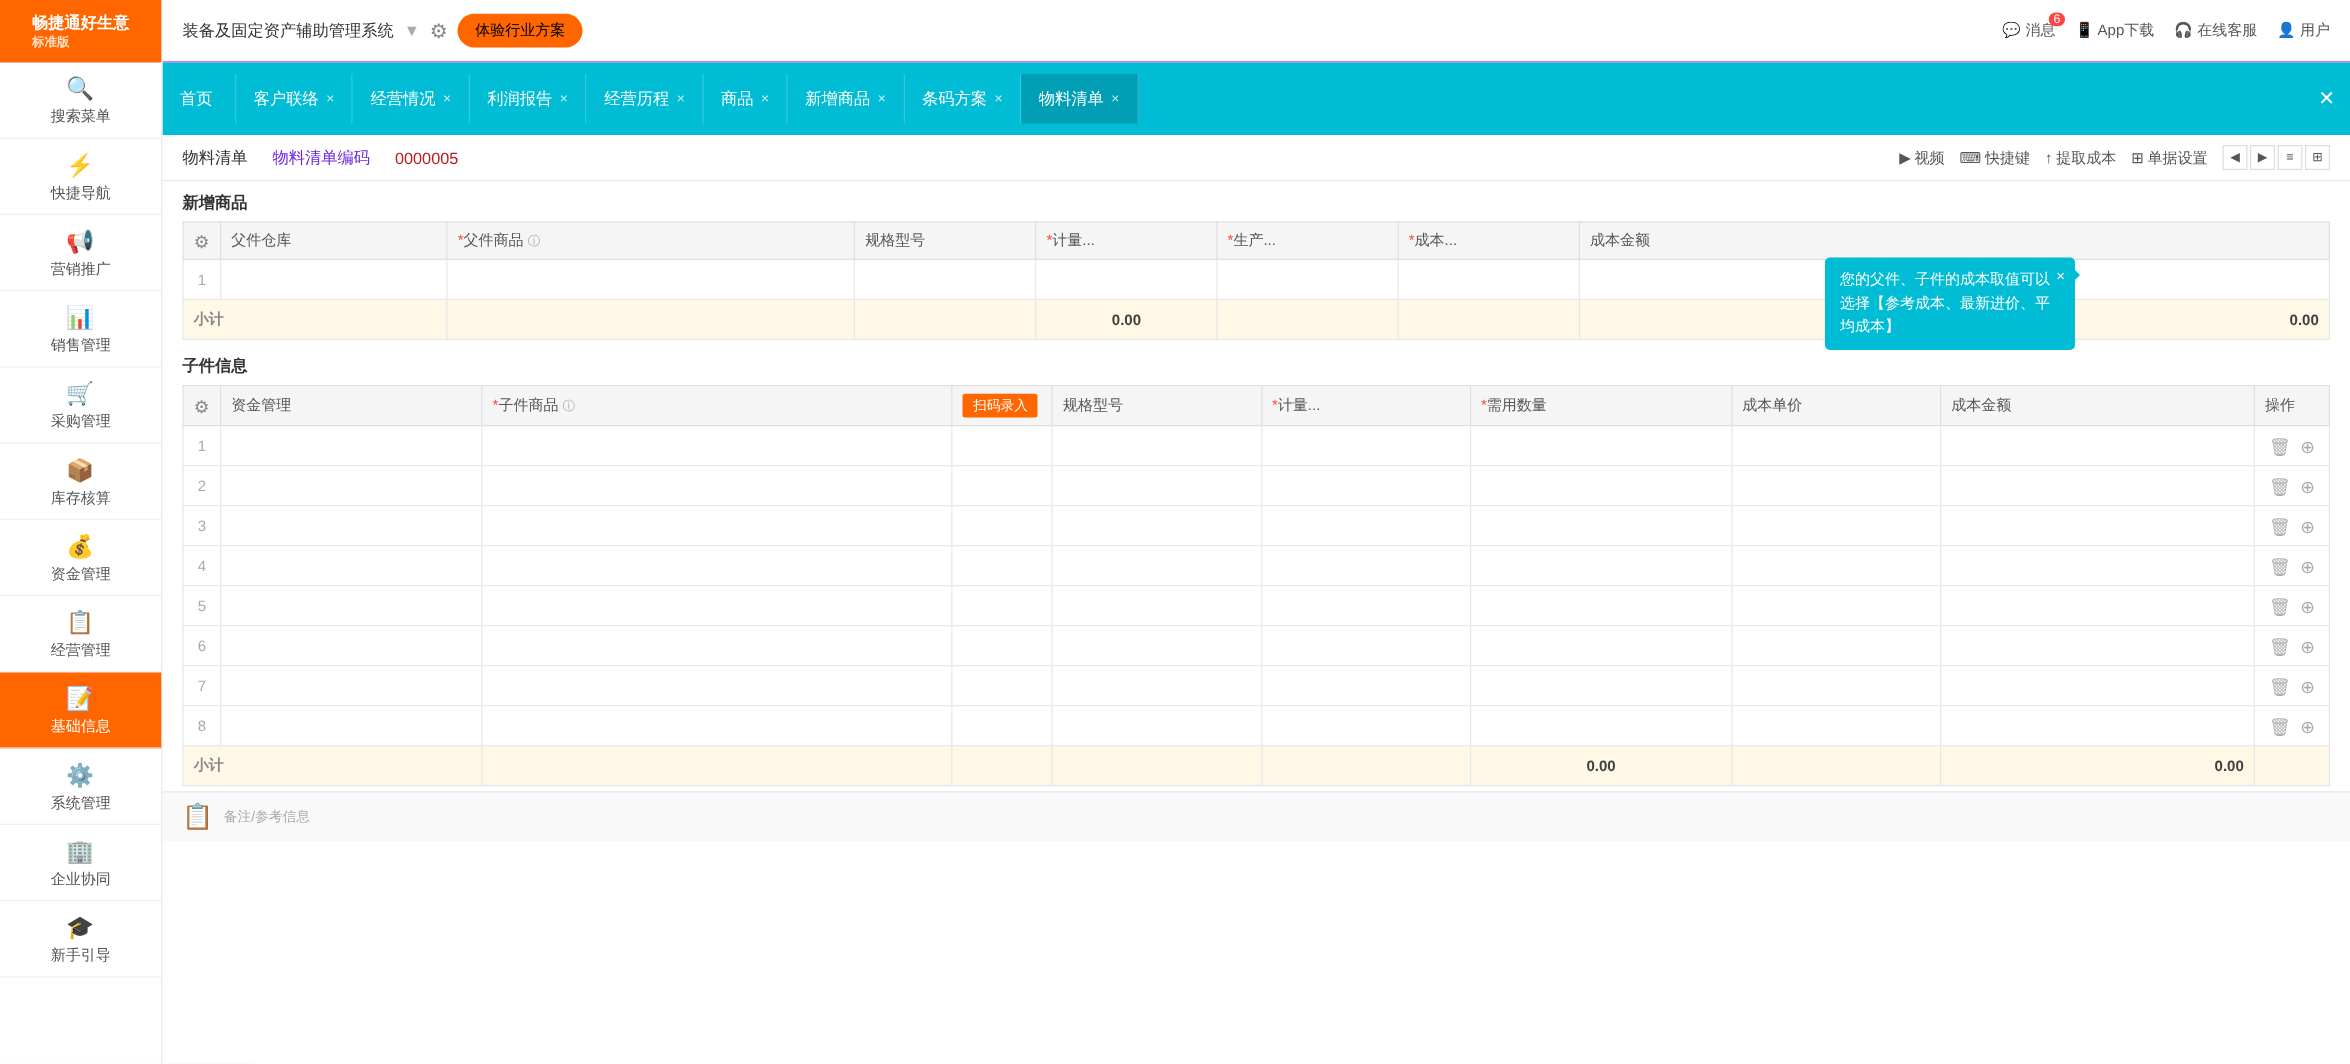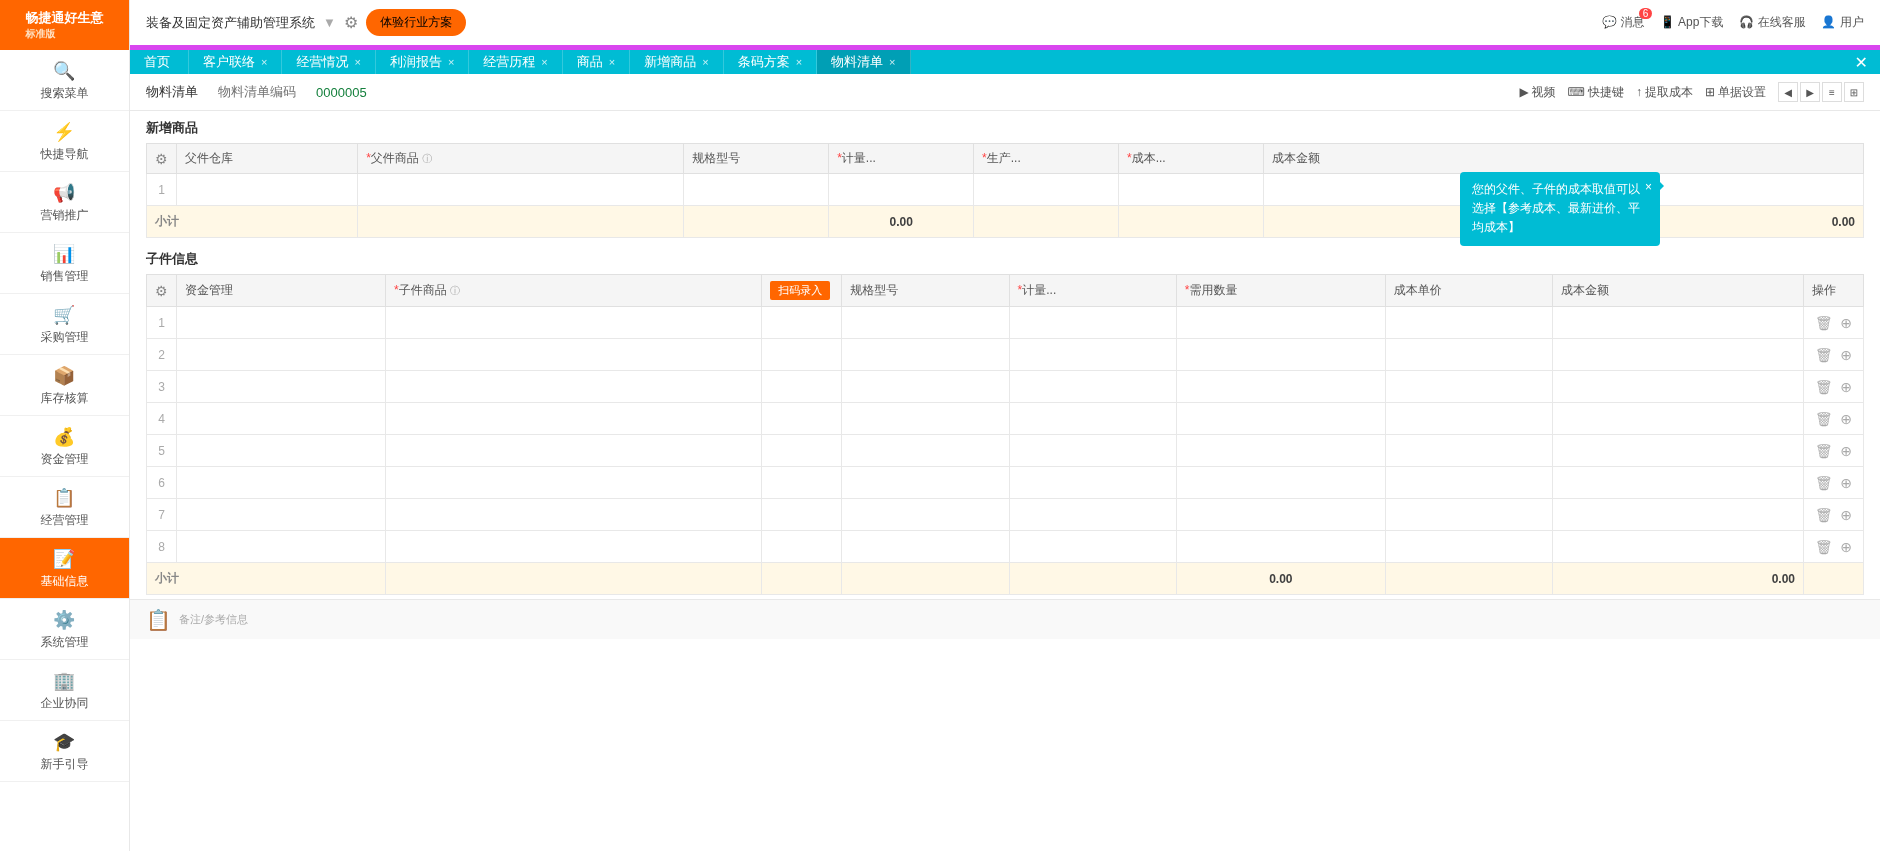--- a/index.html
+++ b/index.html
@@ -48,21 +48,21 @@
     }
 
     
     .top-header {
       height: 50px;
       background: #fff;
       display: flex;
       align-items: center;
       justify-content: space-between;
       padding: 0 16px;
-      border-bottom: 5px solid #d946ef;
+      border-bottom: 1px solid #d946ef;
     }
     .top-header-left {
       display: flex;
       align-items: center;
       gap: 8px;
       color: #555;
       font-size: 13px;
     }
     .system-title { color: #333; font-size: 13px; }
     .try-btn {
@@ -79,21 +79,21 @@
       align-items: center;
       gap: 16px;
       color: #555;
       font-size: 12px;
     }
     .top-header-right .badge-wrap { position: relative; cursor: pointer; }
     .badge { background: #ff4444; color: white; border-radius: 8px; font-size: 10px; padding: 0 4px; position: absolute; top: -6px; right: -8px; }
 
     
     .nav-tabs {
-      height: 24px;
+      height: 58px;
       background: #00bcd4;
       display: flex;
       align-items: center;
       padding: 0 0;
       overflow: hidden;
     }
     .nav-tab {
       height: 40px;
       display: flex;
       align-items: center;
@@ -120,21 +120,21 @@
     
     .page-header {
       display: flex;
       align-items: center;
       padding: 8px 16px;
       border-bottom: 1px solid #e8e8e8;
       gap: 20px;
       background: #fff;
     }
     .page-header-title { font-size: 13px; color: #333; }
-    .page-header-code { font-size: 13px; color: #15803d; }
+    .page-header-code { font-size: 13px; color: #b91c1c; }
     .page-header-right {
       margin-left: auto;
       display: flex;
       align-items: center;
       gap: 12px;
       font-size: 12px;
       color: #555;
     }
     .page-header-right span { cursor: pointer; display: flex; align-items: center; gap: 3px; }
 
@@ -409,21 +409,21 @@
           <span class="close-x">×</span>
         </div>
       </div>
     <span class="nav-close-all">✕</span>
   </div>
 
   <div class="content" style="position:relative;">
 
     <div class="page-header">
       <span class="page-header-title">物料清单</span>
-      <span style="color:#737373;font-size:13px;">物料清单编码</span>
+      <span style="color:#6d28d9;font-size:13px;">物料清单编码</span>
       <span class="page-header-code">0000005</span>
       <div class="page-header-right">
         <span>
           <span>▶</span>
           <span>视频</span>
         </span>
         <span>
           <span>⌨</span>
           <span>快捷键</span>
         </span>

